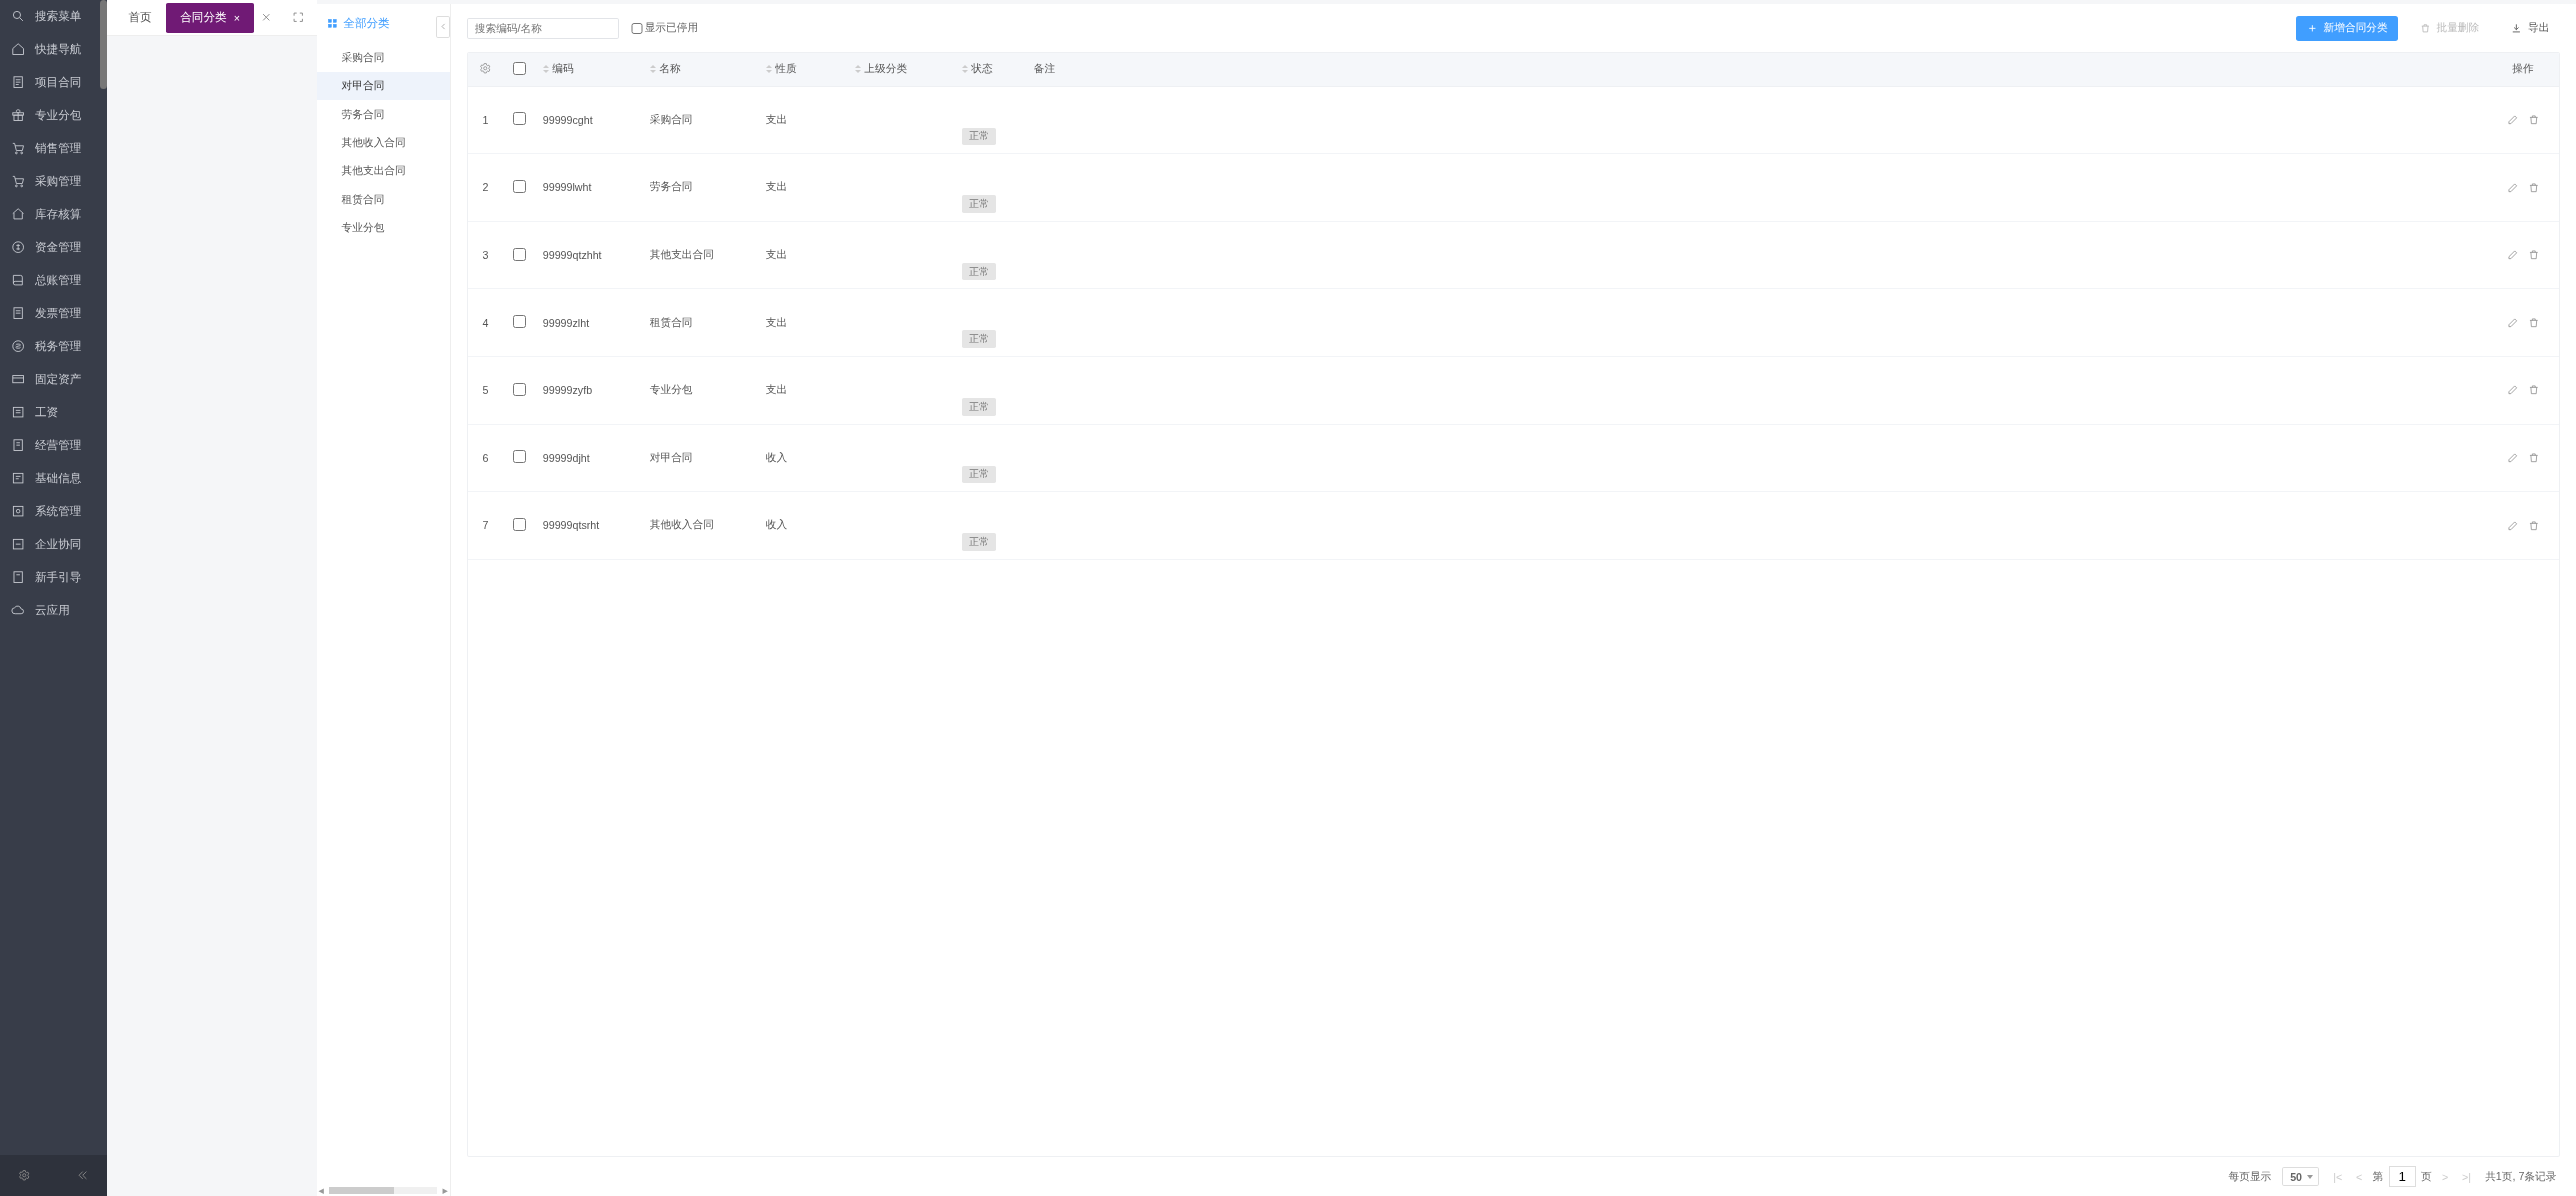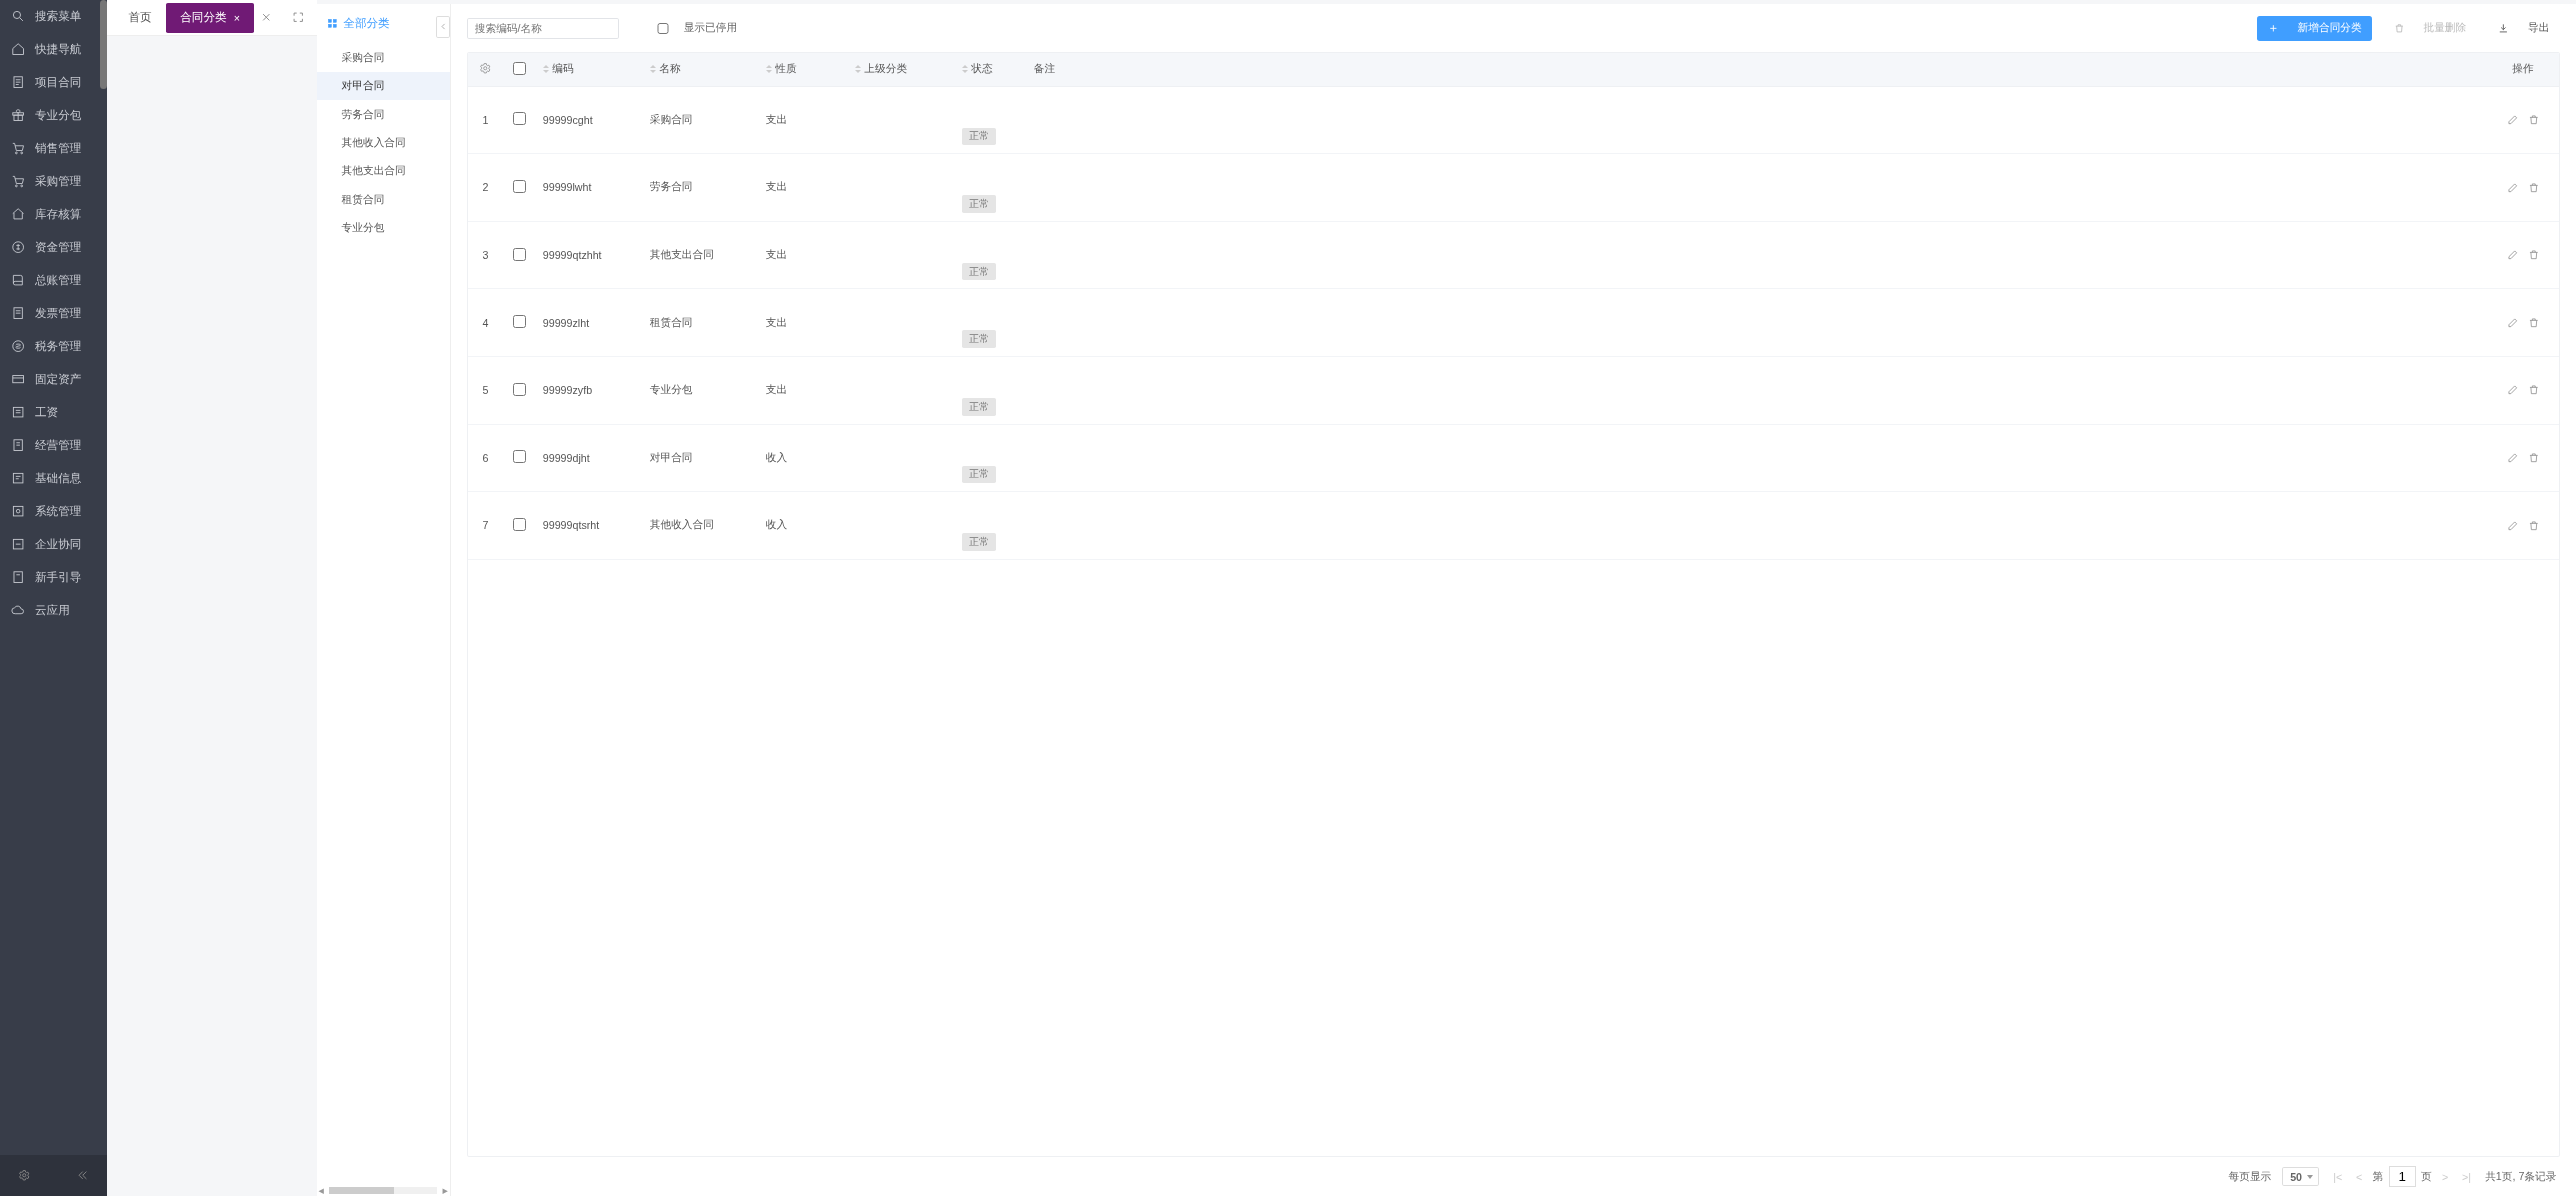--- a/index.html
+++ b/index.html
@@ -43,24 +43,24 @@
   .tree-hscroll-track { flex: 1; height: 7.2px; background: #f0f0f0; margin: 0 3.6px; position: relative; }
   .tree-hscroll-thumb { position: absolute; left: 0; top: 0; width: 60%; height: 7.2px; background: #ccc; }
   .tree-hscroll-arrow { width: 9px; text-align: center; color: #999; cursor: pointer; }
 
   
   .table-area { flex: 1; display: flex; flex-direction: column; padding: 12.5px 16px 9px 16px; overflow: hidden; }
   .toolbar { display: flex; align-items: center; gap: 12.5px; margin-bottom: 10.7px; }
   .search-wrap { display: flex; align-items: center; border: 0.9px solid #e2e4e8; border-radius: 1.8px; padding: 3.6px 7.2px; width: 152px; }
   .search-wrap input { border: none; outline: none; flex: 1; font-size: 10.7px; color: #555; }
   .search-wrap svg { width: 12.5px; height: 12.5px; stroke: #409eff; fill: none; stroke-width: 2; }
-  .chk-label { display: flex; align-items: center; gap: 15px; color: #666; margin-left: 26px; }
+  .chk-label { display: flex; align-items: center; gap: 2px; color: #666; }
   .chk-label input { width: 11.6px; height: 11.6px; }
   .toolbar-right { margin-left: auto; display: flex; gap: 10.7px; align-items: center; }
-  .btn { display: flex; align-items: center; gap: 19px; padding: 5.4px 10.7px; border-radius: 2.7px; font-size: 10.7px; cursor: pointer; }
+  .btn { display: flex; align-items: center; gap: 6px; padding: 5.4px 10.7px; border-radius: 2.7px; font-size: 10.7px; cursor: pointer; }
   .btn.primary { background: #409eff; color: #fff; }
   .btn.disabled { color: #bbb; cursor: not-allowed; }
   .btn.plain { color: #555; }
   .btn svg { width: 10.7px; height: 10.7px; stroke: currentColor; fill: none; stroke-width: 2; }
 
   
   .tbl-wrap { flex: 1; overflow: auto; border: 0.9px solid #eef0f3; border-radius: 1.8px; }
   table { width: 100%; border-collapse: collapse; table-layout: fixed; }
   thead th { background: #f5f7fa; text-align: left; font-weight: normal; font-size: 10.7px; color: #555; padding: 9px 7.2px; border-bottom: 0.9px solid #eef0f3; }
   tbody td { font-size: 10.7px; padding: 8px 7.2px; border-bottom: 0.9px solid #f2f4f7; color: #555; }

